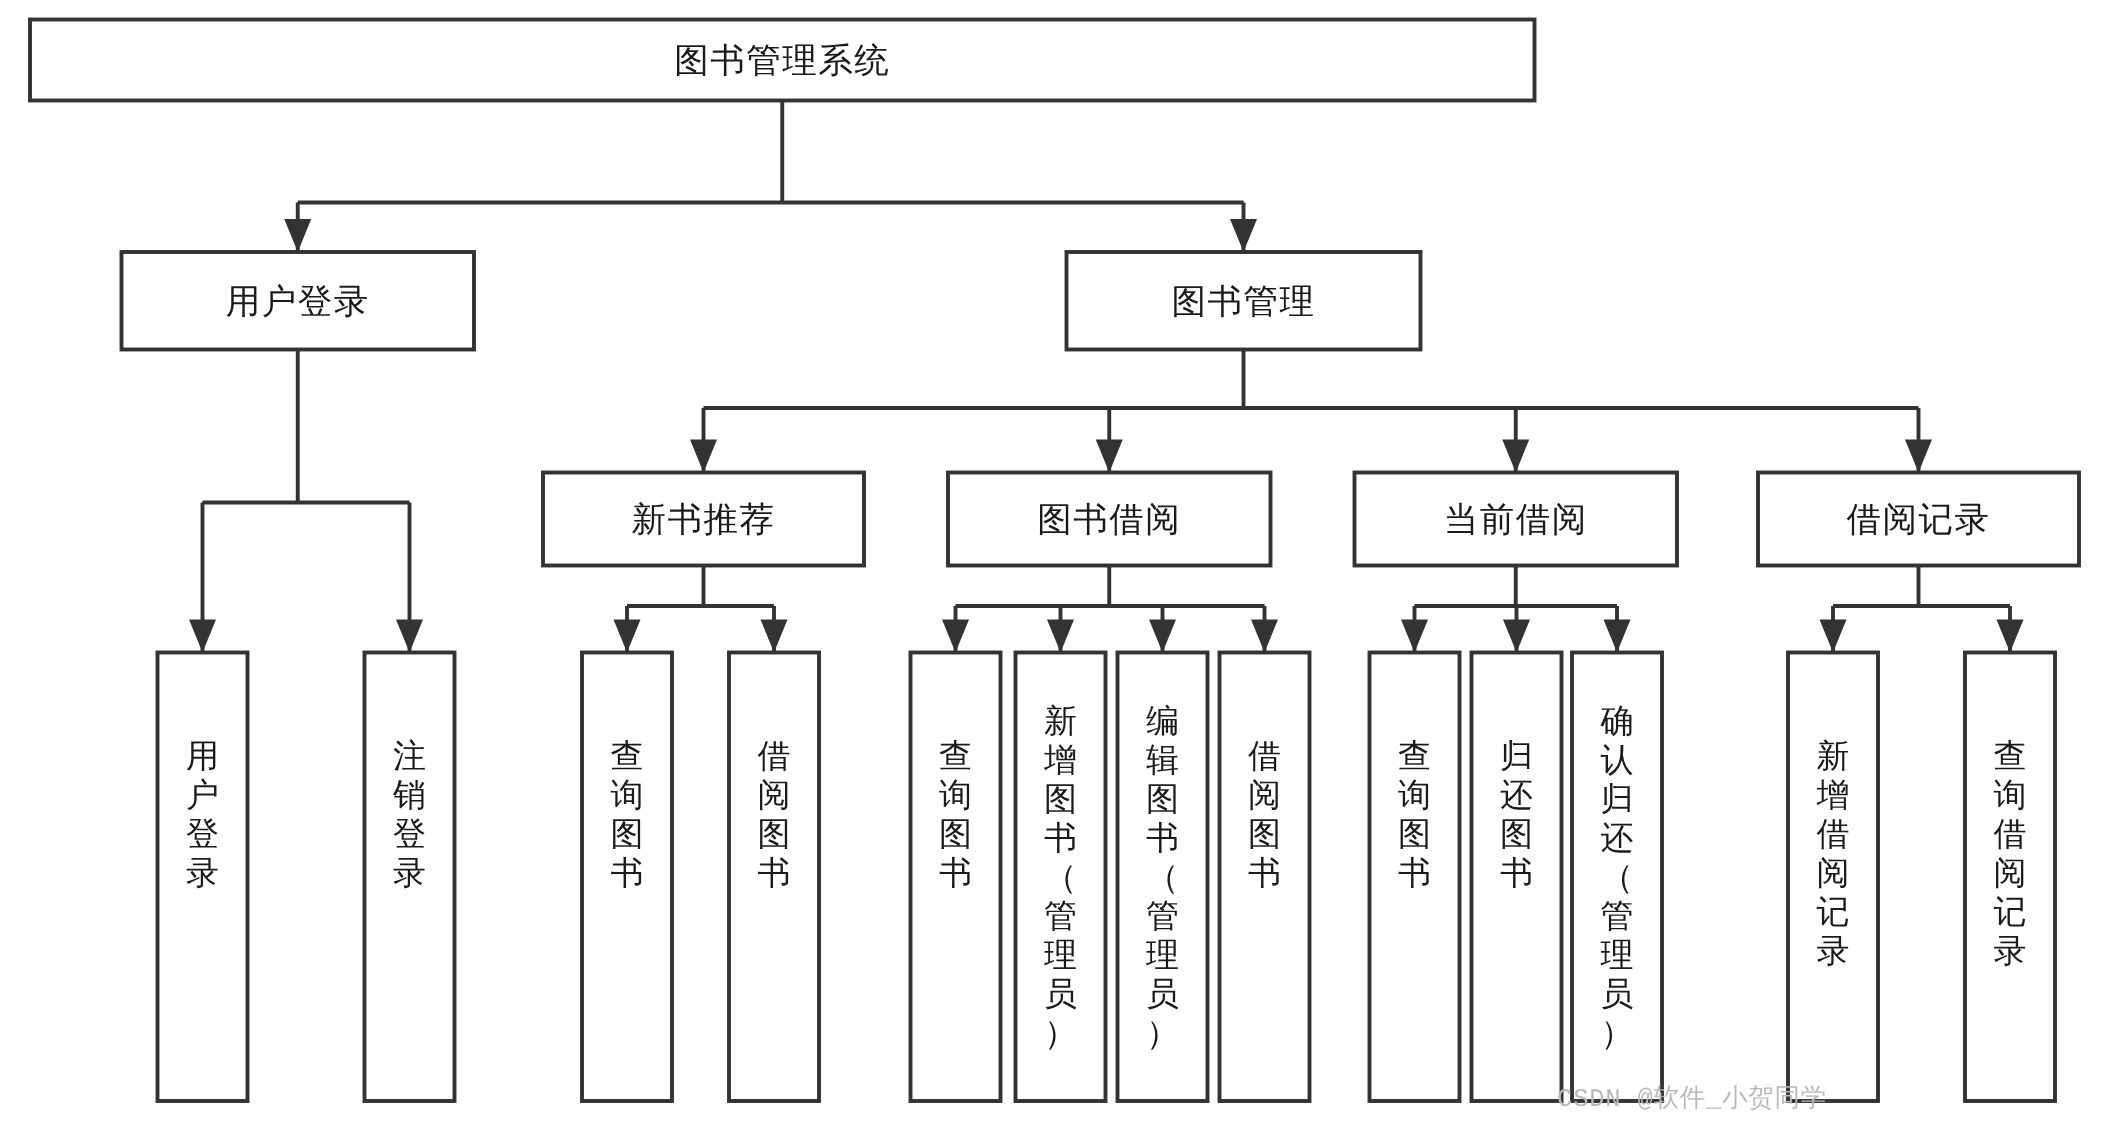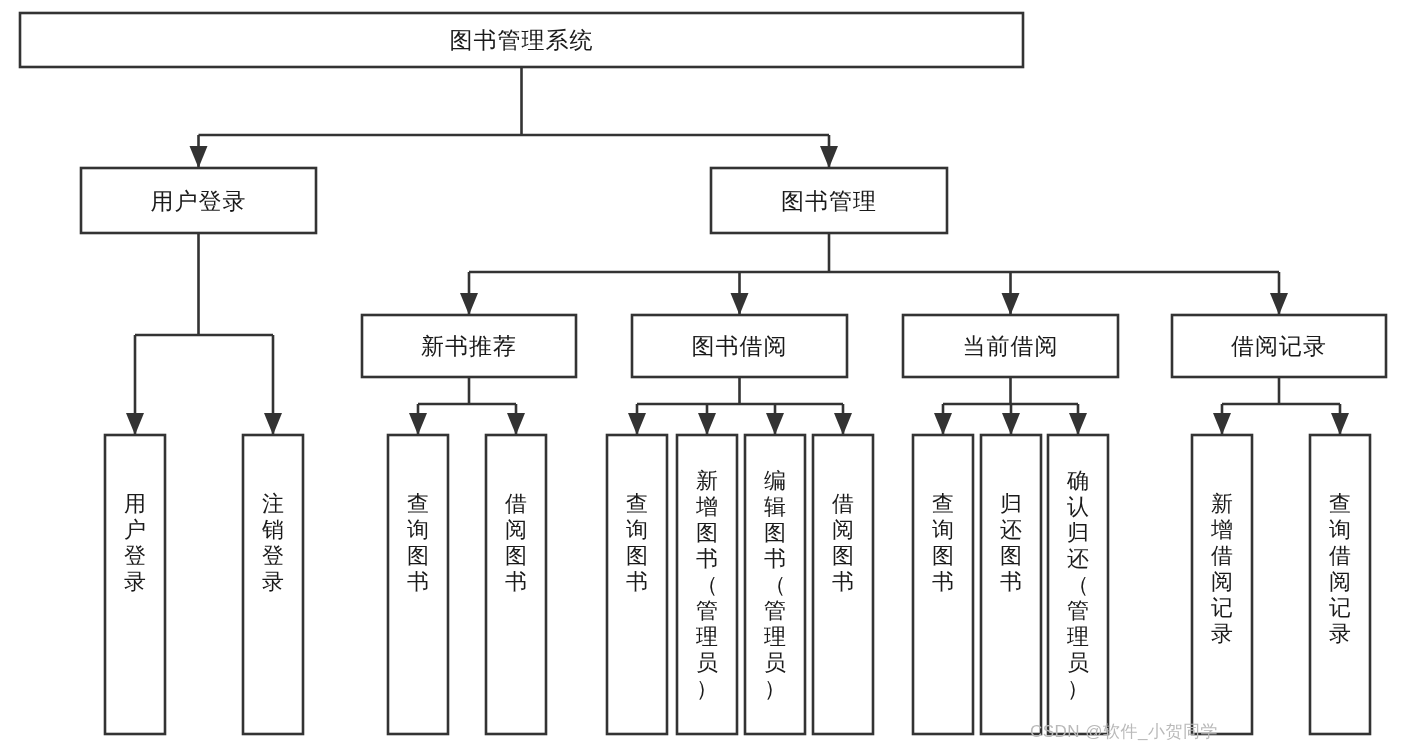--- a/index.html
+++ b/index.html
@@ -38,21 +38,21 @@
     stroke-linecap: butt;
   }
   .arrow-head {
     fill: #333333;
     stroke: none;
   }
   .watermark {
     position: absolute;
     right: 8px;
     bottom: 4px;
-    font-family: Liberation Sans, sans-serif;
+    font-family: Liberation Mono, monospace;
     font-size: 17px;
     color: #b9b9b9;
     white-space: nowrap;
     letter-spacing: 0.5px;
   }
 </style>
 </head>
 <body>
 
 <div id="diagram-root">

